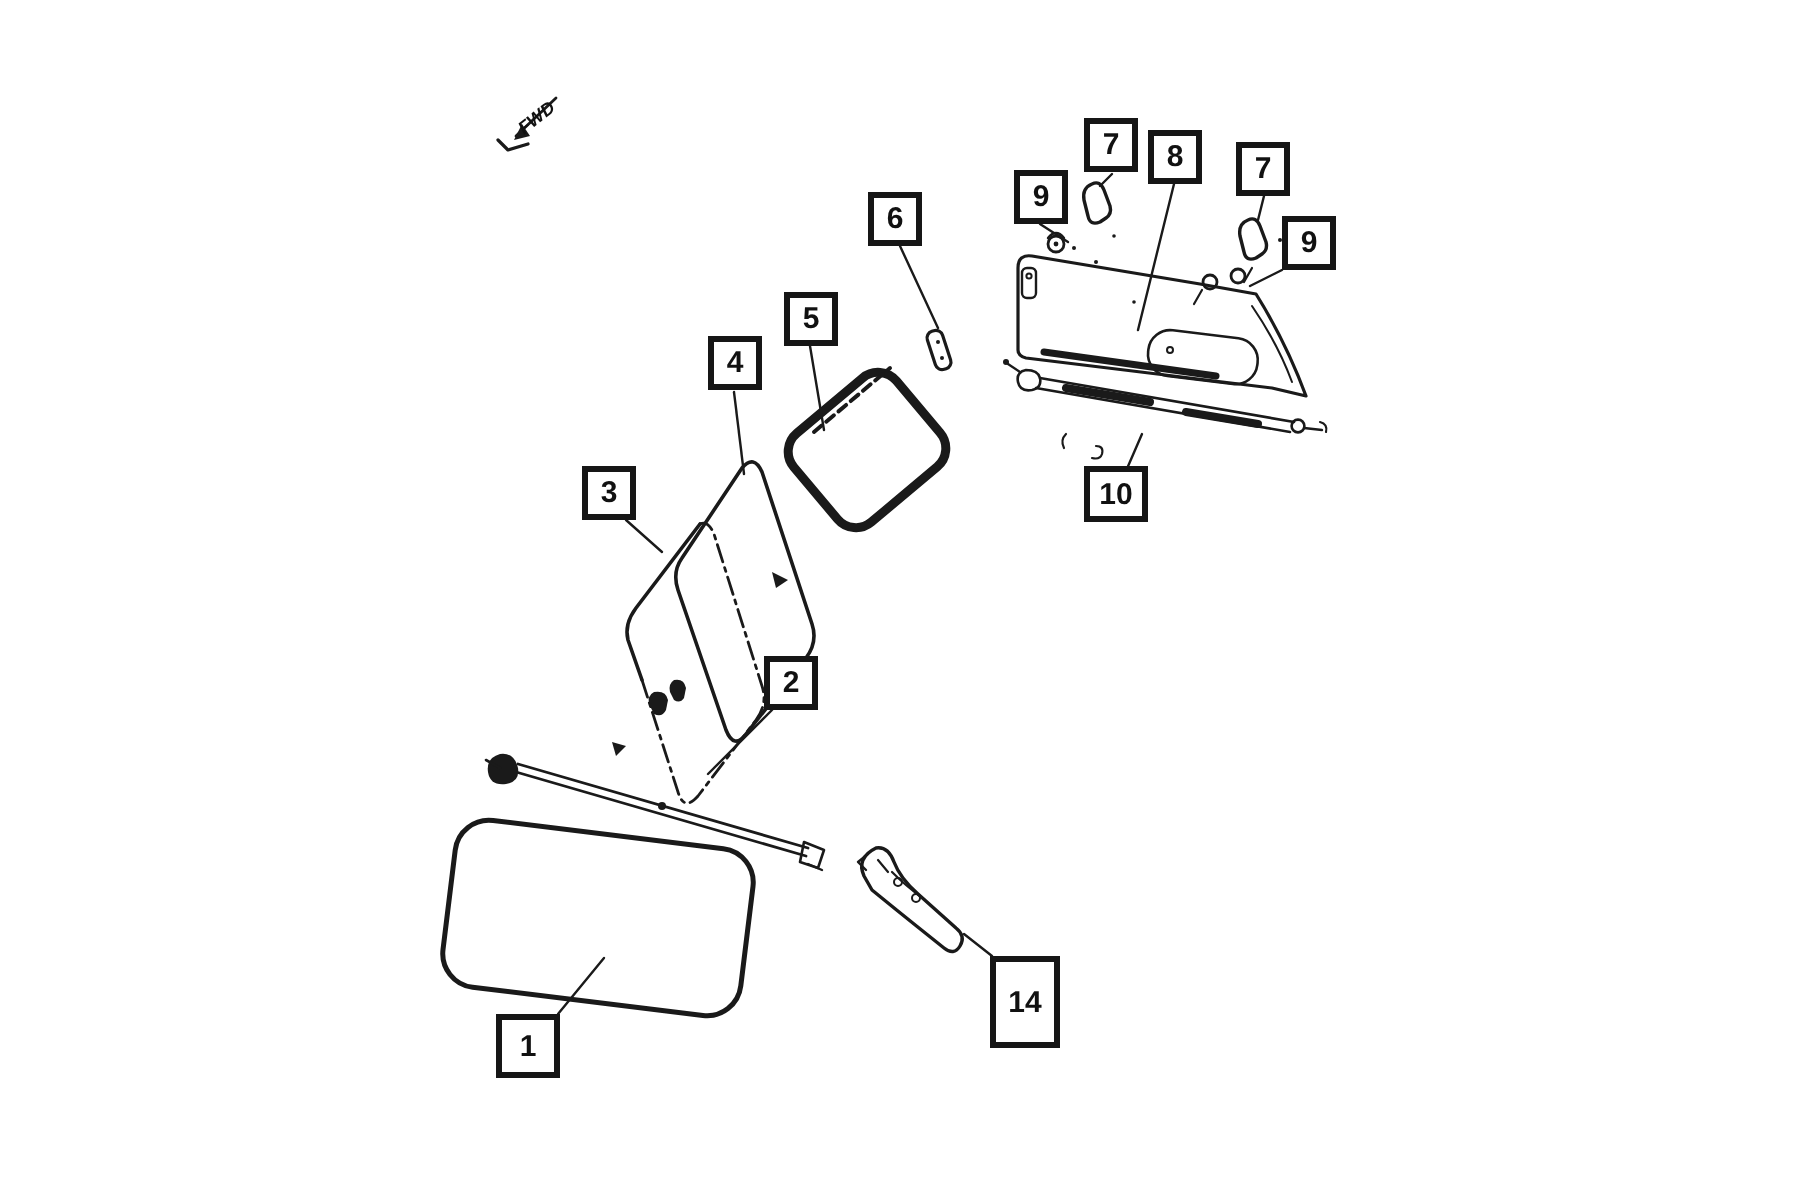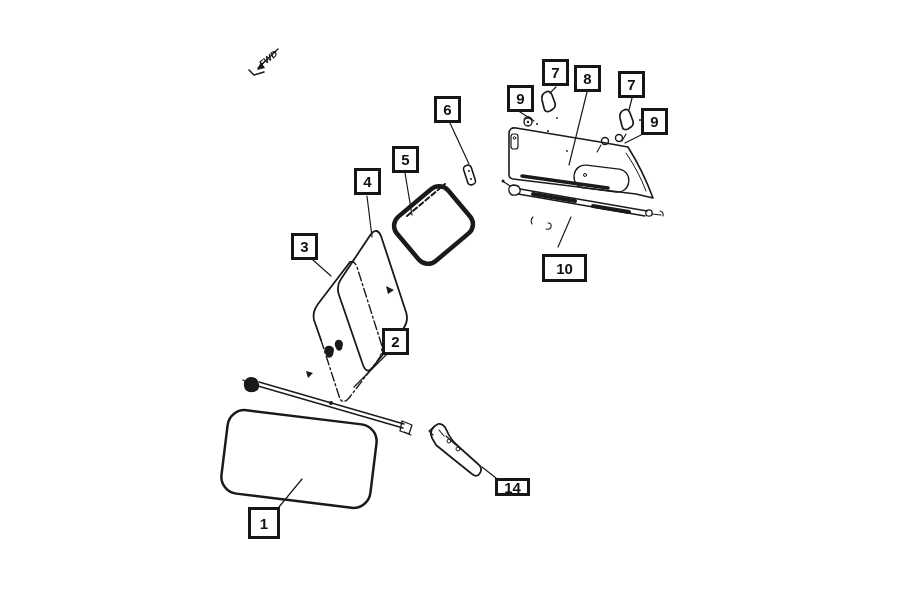--- a/index.html
+++ b/index.html
@@ -142,16 +142,16 @@
   <div class="callout" style="left:382px;top:328px;width:27px;height:27px;">2</div>
   <div class="callout" style="left:291px;top:233px;width:27px;height:27px;">3</div>
   <div class="callout" style="left:354px;top:168px;width:27px;height:27px;">4</div>
   <div class="callout" style="left:392px;top:146px;width:27px;height:27px;">5</div>
   <div class="callout" style="left:434px;top:96px;width:27px;height:27px;">6</div>
   <div class="callout" style="left:542px;top:59px;width:27px;height:27px;">7</div>
   <div class="callout" style="left:618px;top:71px;width:27px;height:27px;">7</div>
   <div class="callout" style="left:574px;top:65px;width:27px;height:27px;">8</div>
   <div class="callout" style="left:507px;top:85px;width:27px;height:27px;">9</div>
   <div class="callout" style="left:641px;top:108px;width:27px;height:27px;">9</div>
-  <div class="callout" style="left:542px;top:254px;width:45px;height:28px;">10</div>
-  <div class="callout" style="left:495px;top:478px;width:35px;height:18px;">14</div>
+  <div class="callout" style="left:542px;top:233px;width:32px;height:28px;">10</div>
+  <div class="callout" style="left:495px;top:478px;width:35px;height:46px;">14</div>
 
 </div>
 
 </body></html>

